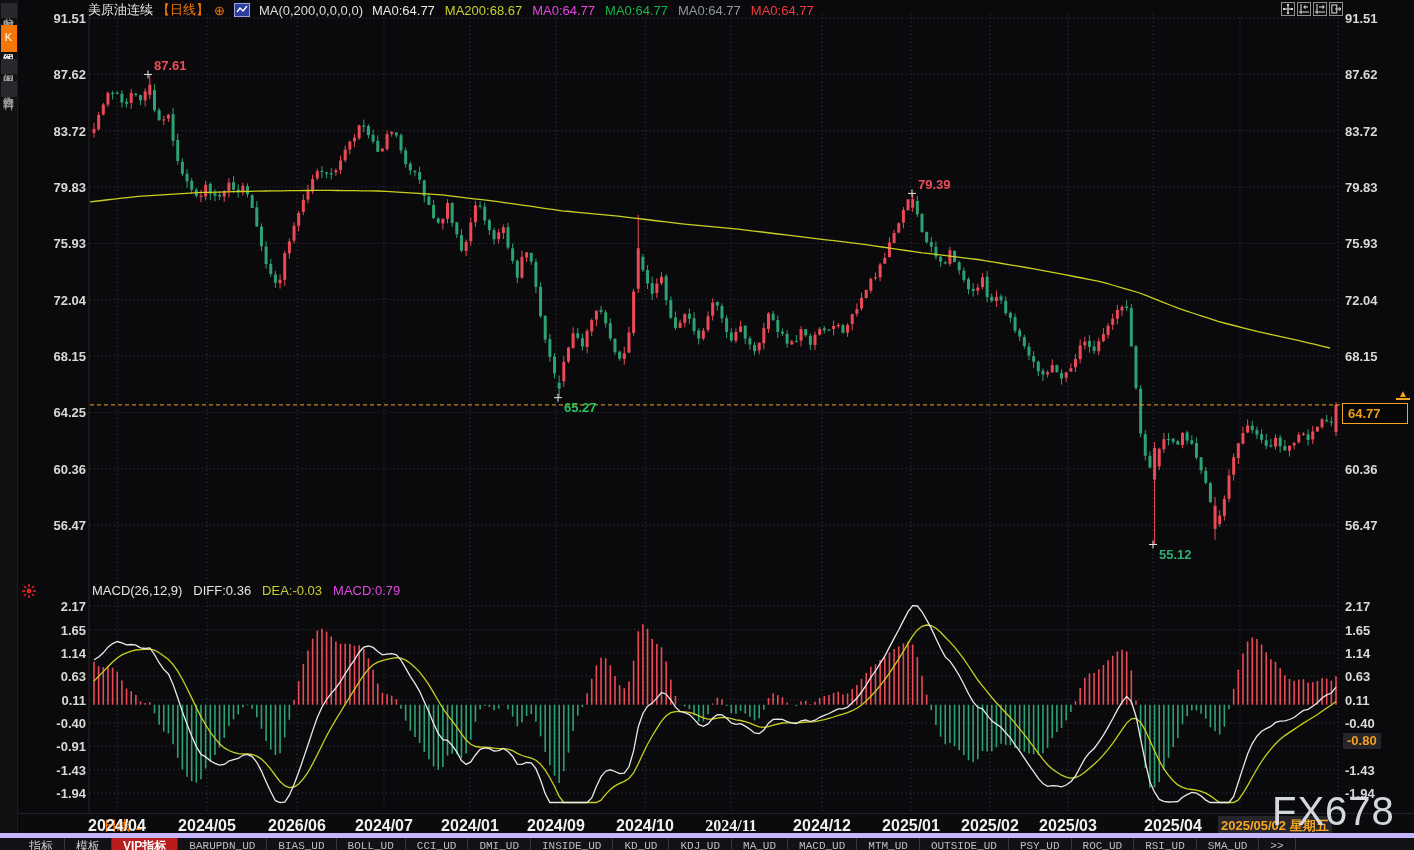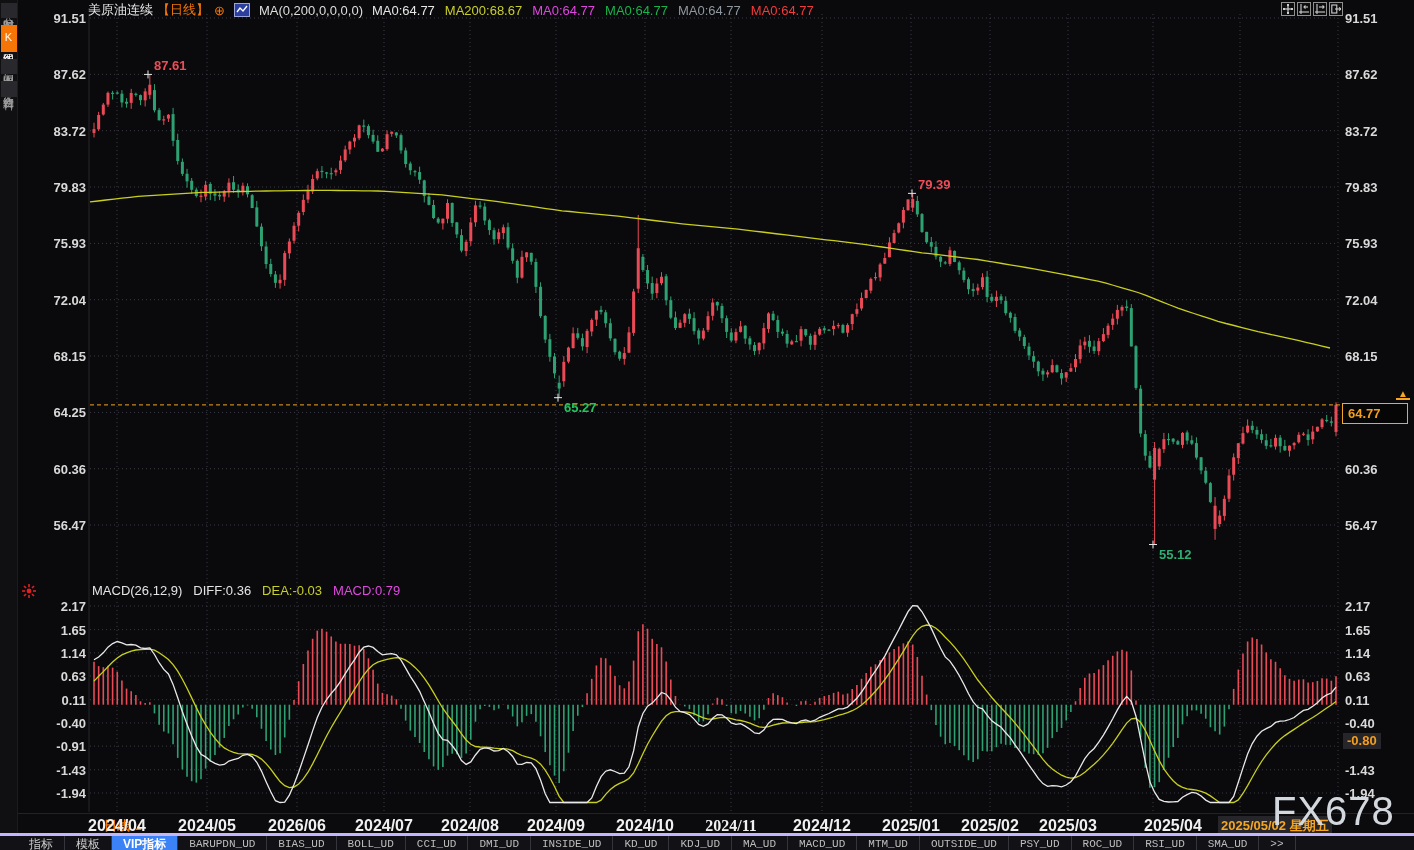--- a/index.html
+++ b/index.html
@@ -48,26 +48,26 @@
   #macd-settings-icon{position:absolute;left:21px;top:583px;z-index:20;cursor:pointer;}
   
   #date-row-bg{position:absolute;left:0;top:813px;width:1414px;height:20px;background:#0b0b0e;
                border-top:1px solid #222228;z-index:10;}
   #period-label{position:absolute;left:104px;top:817px;color:#f57606;font-size:13px;font-weight:700;z-index:15;cursor:pointer;}
   #period-label .arr{font-size:10px;}
   #last-date{position:absolute;left:1218px;top:816px;font-size:13px;font-weight:700;color:#f5a623;
              background:#26262a;padding:1px 3px;z-index:15;white-space:nowrap;}
   
   #bottom-bar{position:absolute;left:0;top:833px;width:1414px;height:17px;background:#121216;
-              border-top:3px solid #c4b5fd;display:flex;align-items:stretch;z-index:30;
+              border-top:5px solid #c4b5fd;display:flex;align-items:stretch;z-index:30;
               padding-left:18px;box-sizing:border-box;}
   .bb-cell{padding:0 11px;font-size:12px;line-height:16px;color:#cccccc;border-right:1px solid #35353c;
            cursor:pointer;white-space:nowrap;}
   .bb-cell.mono{font-family:"Liberation Mono","DejaVu Sans Mono",monospace;font-size:11px;color:#bdbdbd;}
-  .bb-cell.active{background:#3b82f6;color:#ffffff;font-weight:700;}
+  .bb-cell.active{background:#b91c1c;color:#ffffff;font-weight:700;}
   
   #watermark{position:absolute;left:1272px;top:791px;font-size:40px;line-height:40px;color:#d3d8de;
              z-index:40;letter-spacing:1px;}
 </style>
 </head>
 <body>
 
 <div id="app">
 
   <svg id="chart-svg" width="1414" height="850">
@@ -1101,21 +1101,21 @@
   <div id="date-row-bg"></div>
   <div id="period-label">
     <span>日线</span>
     <span class="arr">▲</span>
   </div>
   <div id="month-labels">
       <div class="month-lb" style="left: 117px;">2024/04</div>
       <div class="month-lb" style="left: 207px;">2024/05</div>
       <div class="month-lb" style="left: 297px;">2026/06</div>
       <div class="month-lb" style="left: 384px;">2024/07</div>
-      <div class="month-lb" style="left: 470px;">2024/08</div>
+      <div class="month-lb" style="left: 470px;">2024/01</div>
       <div class="month-lb" style="left: 556px;">2024/09</div>
       <div class="month-lb" style="left: 645px;">2024/10</div>
       <div class="month-lb" style="left: 731px; font-family: Liberation Serif, serif;">2024/11</div>
       <div class="month-lb" style="left: 822px;">2024/12</div>
       <div class="month-lb" style="left: 911px;">2025/01</div>
       <div class="month-lb" style="left: 990px;">2025/02</div>
       <div class="month-lb" style="left: 1068px;">2025/03</div>
       <div class="month-lb" style="left: 1153px; margin-left: 20px;">2025/04</div>
     </div>
   <div id="last-date">2025/05/02 星期五</div>

